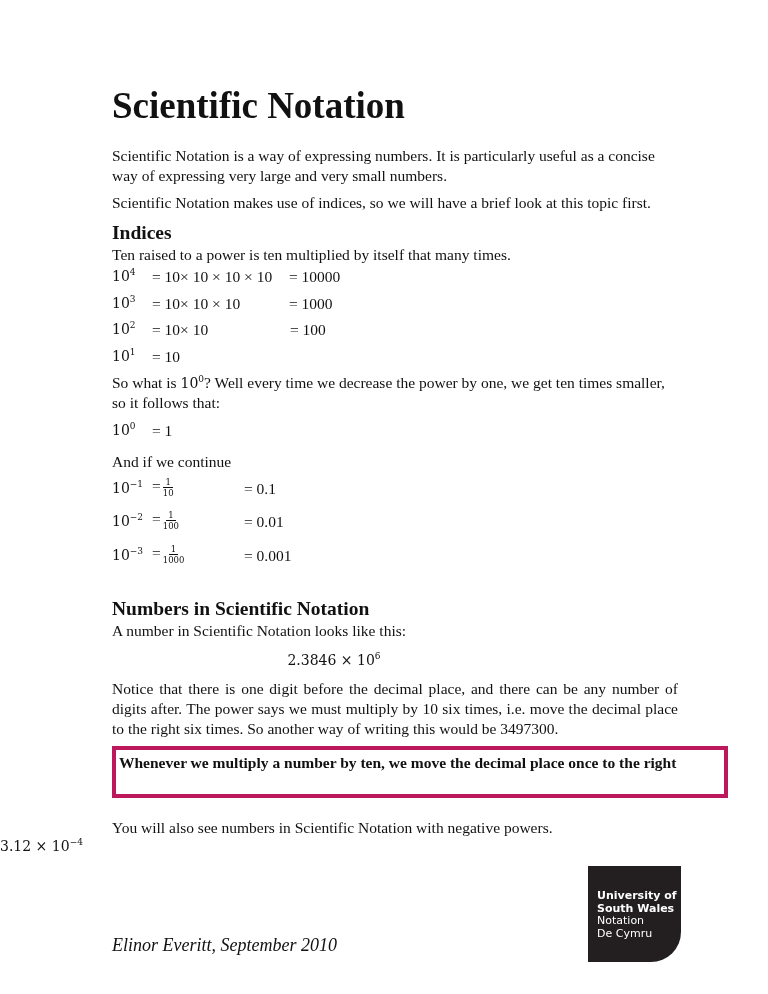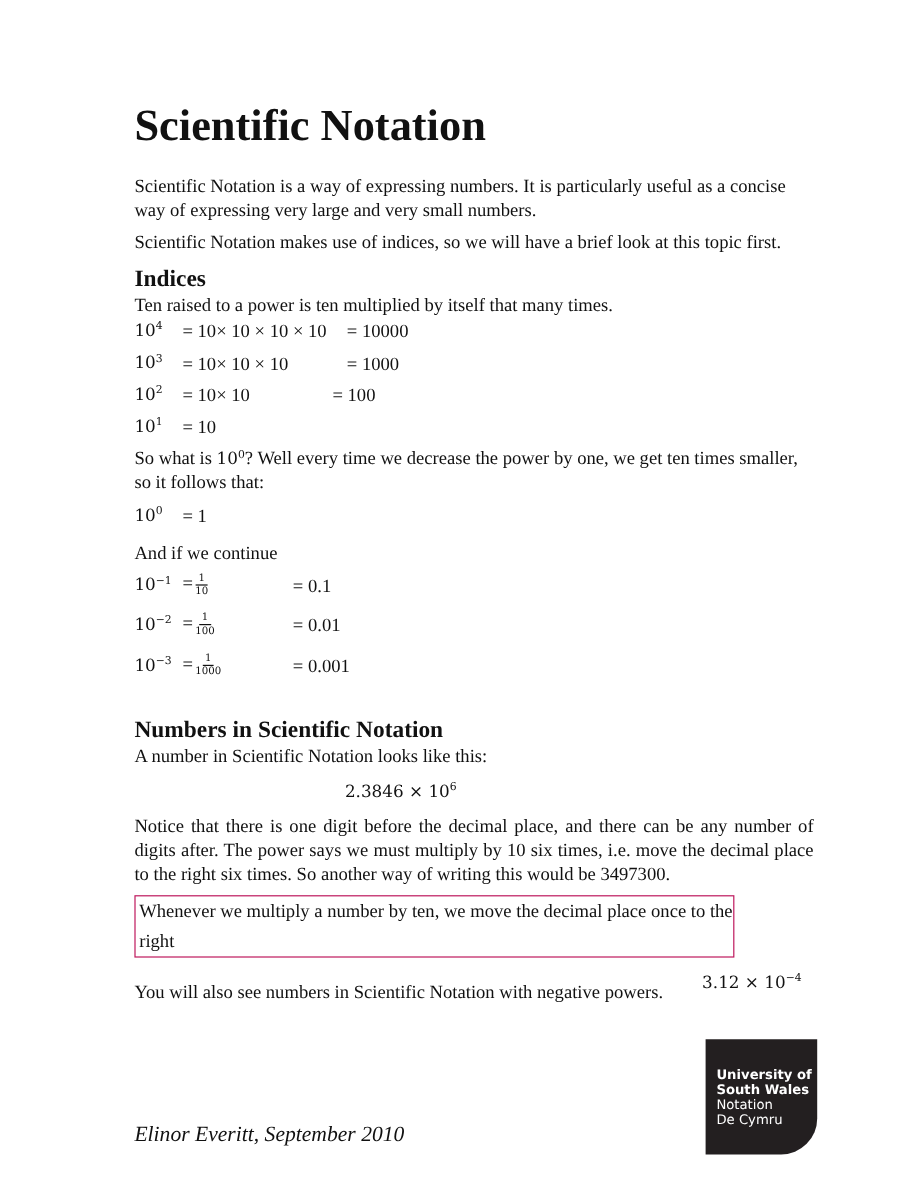--- a/index.html
+++ b/index.html
@@ -9,22 +9,22 @@
   .title { left:112px; top:84px; font-size:37px; font-weight:bold; }
   .para { left:112px; width:566px; line-height:20px; }
   .h2 { left:112px; font-size:19.5px; font-weight:bold; }
   .math { font-family:"DejaVu Serif", serif; font-size:14px; }
   .math sup { font-size:9px; vertical-align:super; line-height:0; }
   .row { left:112px; height:20px; }
   .row span { position:absolute; top:0; white-space:nowrap; }
   .frac { display:inline-flex; flex-direction:column; align-items:center; vertical-align:middle;
           font-family:"DejaVu Serif", serif; font-size:8.5px; line-height:10px; margin-left:2px; }
   .frac .num { border-bottom:1px solid #111; padding:0 2px; }
-  .box { left:112px; top:746px; width:500px; height:52px; border:1px solid #be185d; box-sizing:border-box;
-         padding-left:3px; line-height:22px; }
+  .box { left:112px; top:746px; width:616px; height:52px; border:4px solid #be185d; box-sizing:border-box;
+         padding-left:3px; line-height:22px;font-weight:bold; }
   .box div { height:25px; line-height:25px; }
   .footer { left:112px; top:935px; font-style:italic; font-size:18px; }
   .logo { left:588px; top:866px; width:93px; height:96px; background:#231f20;
           border-bottom-right-radius:30px; color:#fff; font-family:"DejaVu Sans", sans-serif;
           font-size:11px; line-height:12.5px; box-sizing:border-box; padding:24px 0 0 9px; }
   .logo .b { font-weight:bold; }
 </style>
 </head>
 <body>
 
@@ -43,21 +43,21 @@
     <span style="left:177px">= 10000</span>
   </div>
   <div class="abs row" style="top:295px;">
     <span class="math" style="left:0"><span style="position:static">10</span><sup>3</sup></span>
     <span style="left:40px">= 10× 10 × 10</span>
     <span style="left:177px">= 1000</span>
   </div>
   <div class="abs row" style="top:321px;">
     <span class="math" style="left:0"><span style="position:static">10</span><sup>2</sup></span>
     <span style="left:40px">= 10× 10</span>
-    <span style="left:165px">= 100</span>
+    <span style="left:178px">= 100</span>
   </div>
   <div class="abs row" style="top:348px;">
     <span class="math" style="left:0"><span style="position:static">10</span><sup>1</sup></span>
     <span style="left:40px">= 10</span>
   </div>
 </div>
 
 <div class="abs para" style="top:373px;"><span>So what is </span><span class="math">10</span><span class="math"><sup>0</sup></span><span>? Well every time we decrease the power by one, we get ten times smaller, so it follows that:</span></div>
 
 <div class="abs row" style="top:422px;">
@@ -100,21 +100,21 @@
 <div class="abs math" style="left:0; width:668px; text-align:center; top:652px;"><span>2.3846 × 10</span><sup>6</sup></div>
 
 <div class="abs para" style="top:679px; text-align:justify;">Notice that there is one digit before the decimal place, and there can be any number of digits after.  The power says we must multiply by 10 six times, i.e. move the decimal place to the right six times. So another way of writing this would be 3497300.</div>
 
 <div class="abs box">
   <div>Whenever we multiply a number by ten, we move the decimal place once to the right</div>
 </div>
 
 <div class="abs para" style="top:818px;">You will also see numbers in Scientific Notation with negative powers.</div>
 
-<div class="abs math" style="left:0; width:668px; text-align:right; top:811px;"><span>3.12 × 10</span><sup>−4</sup></div>
+<div class="abs math" style="left:0; width:668px; text-align:left; top:838px;"><span>3.12 × 10</span><sup>−4</sup></div>
 
 <div class="abs footer">Elinor Everitt, September 2010</div>
 
 <div class="abs logo">
   <div class="b">University of</div>
   <div class="b">South Wales</div>
   <div>Notation</div>
   <div>De Cymru</div>
 </div>
 

